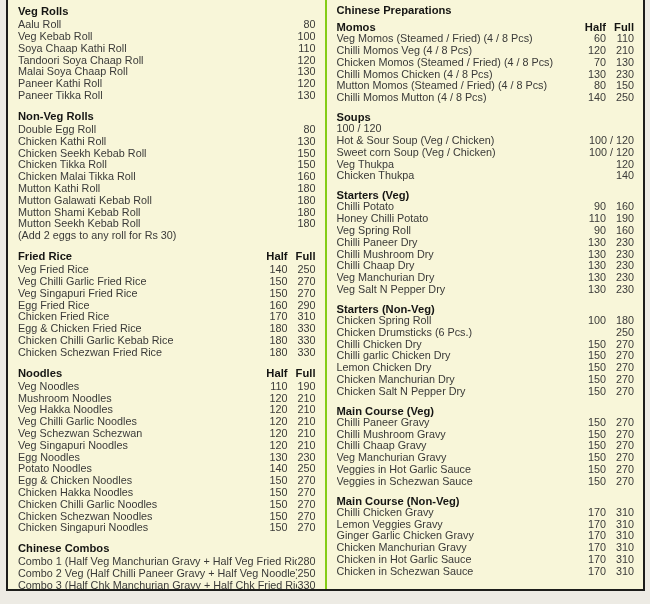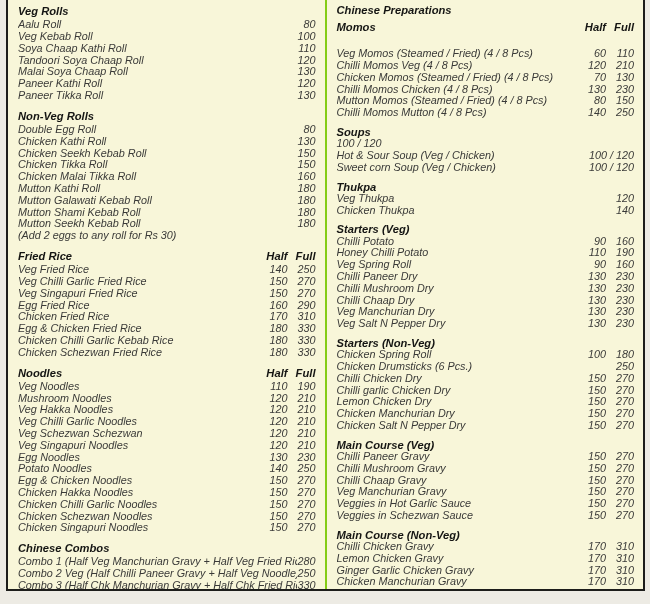--- a/index.html
+++ b/index.html
@@ -16,42 +16,41 @@
     width: 639px; height: 594px;
     background: #f8f6d9;
     border: 2px solid #1d1d1b;
     display: flex;
     overflow: hidden;
   }
   .col {
     flex: 1 1 0;
     padding: 5px 9px 20px 10px;
     overflow: hidden;
-    font-style: italic;
   }
   .col-right { border-left: 2px solid #84cc16; }
   .main-title {
     font-weight: bold;
     font-size: 11.2px;
     line-height: 13px;
     color: #151513;
     margin-bottom: 2px;
   }
   .sec-title-row {
     display: flex;
     align-items: baseline;
     font-weight: bold;
     font-size: 11.2px;
     line-height: 12.2px;
     color: #151513;
     margin-top: 8px;
     margin-bottom: 2px;
   }
   #col-left > .section:first-child .sec-title-row { margin-top: 1px; }
-  #right-sections > .section:first-child .sec-title-row { margin-top: 4px; margin-bottom: 15px; }
+  #right-sections > .section:first-child .sec-title-row { margin-top: 4px; margin-bottom: 0; }
   .col-right .sec-title-row { margin-top: 7px; margin-bottom: 0; }
   .sec-title { flex: 1 1 auto; white-space: nowrap; }
   .row {
     display: flex;
     align-items: baseline;
     font-size: 10.8px;
     line-height: 11.8px;
     color: #3a3a38;
   }
   .item-name { flex: 1 1 auto; white-space: nowrap; overflow: hidden; }
@@ -526,24 +525,20 @@
     <span class="item-name">Sweet corn Soup (Veg / Chicken)</span>
     <span class="prices">
 
       <span class="p pf wide">100 / 120</span>
     </span>
   </div>
 </div>
   </div>
 
   <div class="section">
-    <div class="sec-title-row">
-      <span class="sec-title">Thukpa</span>
-
-    </div>
     <div class="sec-items">
   <div class="row">
     <span class="item-name">Veg Thukpa</span>
     <span class="prices">
 
       <span class="p pf wide">120</span>
     </span>
   </div>
 
   <div class="row">
@@ -756,21 +751,21 @@
     <div class="sec-items">
   <div class="row">
     <span class="item-name">Chilli Chicken Gravy</span>
     <span class="prices">
       <span class="p ph">170</span>
       <span class="p pf">310</span>
     </span>
   </div>
 
   <div class="row">
-    <span class="item-name">Lemon Chicken Gravy</span>
+    <span class="item-name">Lemon Veggies Gravy</span>
     <span class="prices">
       <span class="p ph">170</span>
       <span class="p pf">310</span>
     </span>
   </div>
 
   <div class="row">
     <span class="item-name">Ginger Garlic Chicken Gravy</span>
     <span class="prices">
       <span class="p ph">170</span>

